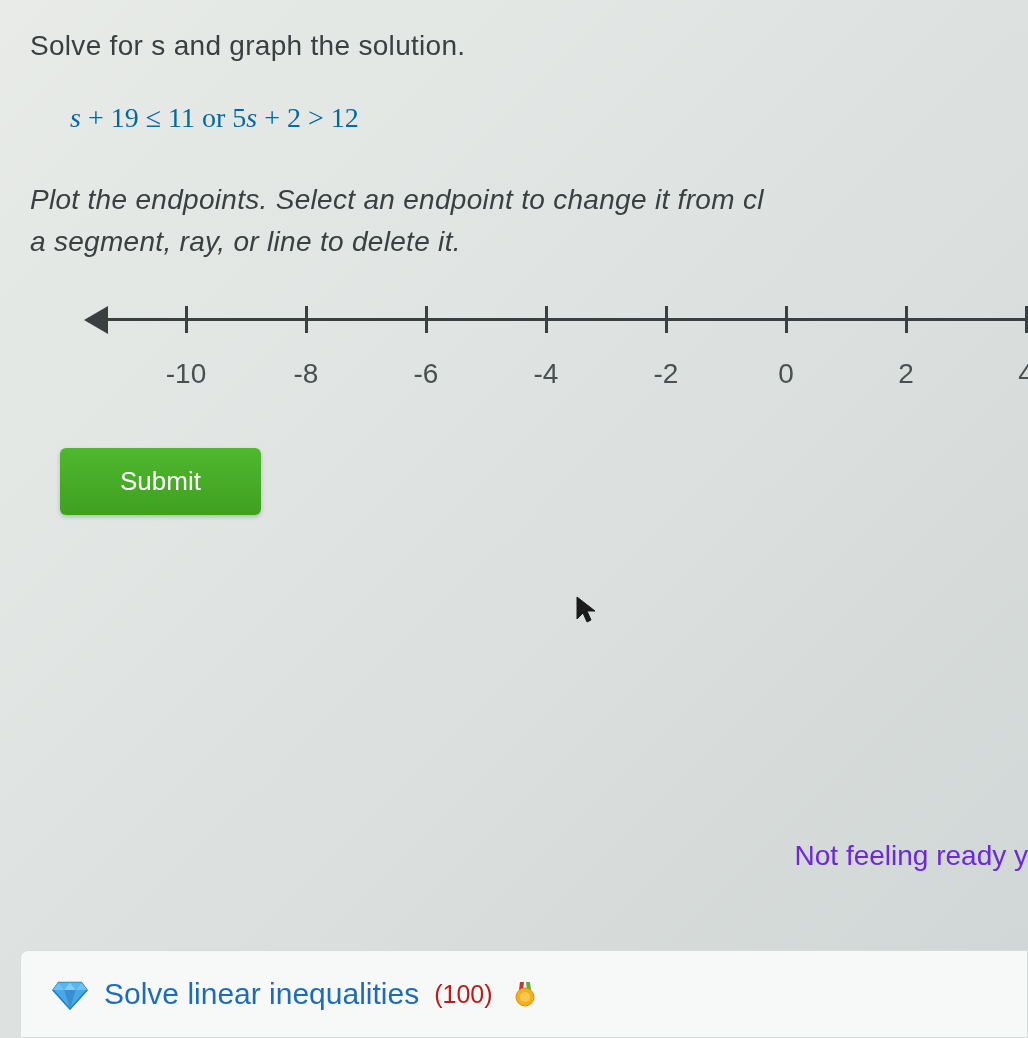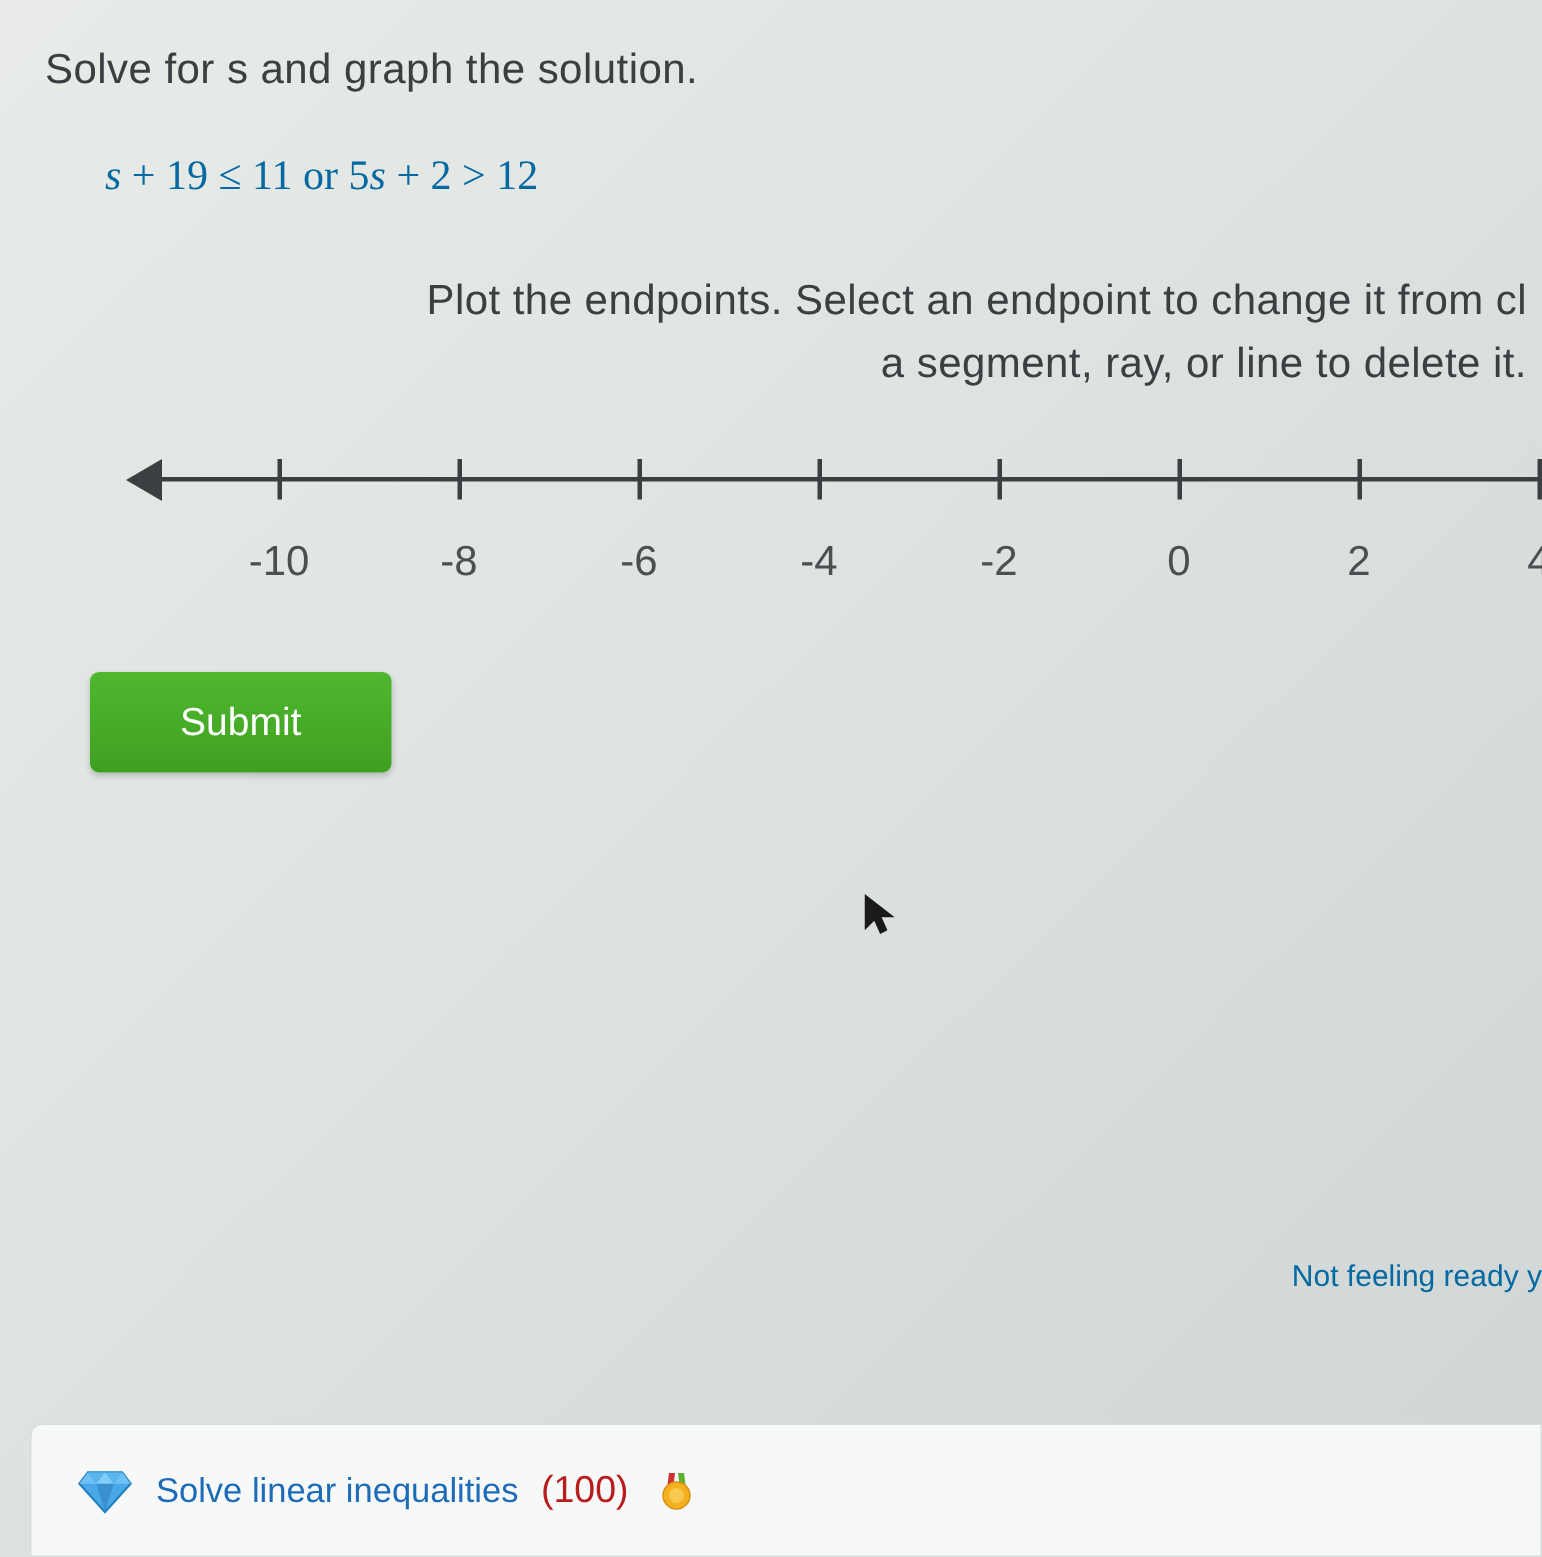--- a/index.html
+++ b/index.html
@@ -30,25 +30,25 @@
       color: #0369a1;
       margin-left: 40px;
       margin-bottom: 45px;
       font-family: 'Times New Roman', serif;
     }
     .equation .var {
       font-style: italic;
     }
     .instructions {
       font-size: 28px;
+      font-style: italic;
       color: #3a4042;
       line-height: 1.5;
       margin-bottom: 35px;
       letter-spacing: 0.3px;
-      text-align: right;
     }
     .number-line-wrap {
       margin-left: 60px;
       margin-bottom: 60px;
     }
     .number-line {
       position: relative;
       height: 90px;
       width: 960px;
     }
@@ -111,43 +111,43 @@
       padding-right: 0;
     }
     .work-link {
       color: #1e6bb8;
       font-size: 30px;
       font-weight: 500;
       margin-bottom: 18px;
       display: block;
     }
     .not-ready {
-      color: #0369a1;
-      font-size: 20px;
+      color: #6d28d9;
+      font-size: 28px;
     }
     .footer-bar {
       position: absolute;
       bottom: 0;
       left: 20px;
       right: 0;
       background: #f7f9f8;
       border: 1px solid #d8dcdb;
       border-radius: 8px 0 0 0;
       padding: 22px 30px;
       display: flex;
       align-items: center;
       gap: 15px;
     }
     .diamond-icon svg {
       width: 38px;
       height: 38px;
     }
     .footer-text {
       color: #1e6bb8;
-      font-size: 23px;
+      font-size: 30px;
     }
     .footer-count {
       color: #b91c1c;
       font-size: 25px;
     }
     .medal-icon {
       display: inline-flex;
       align-items: center;
       margin-left: 6px;
     }

